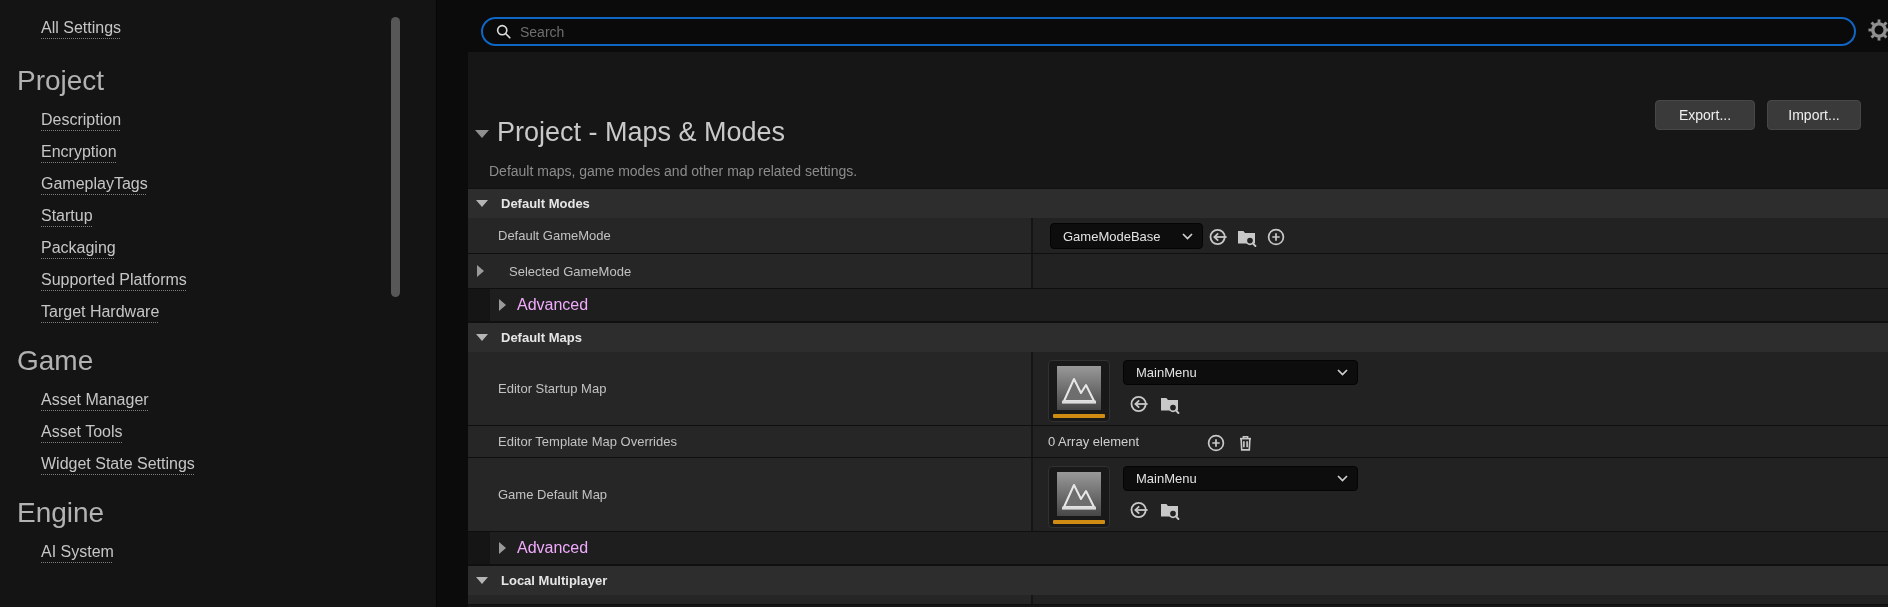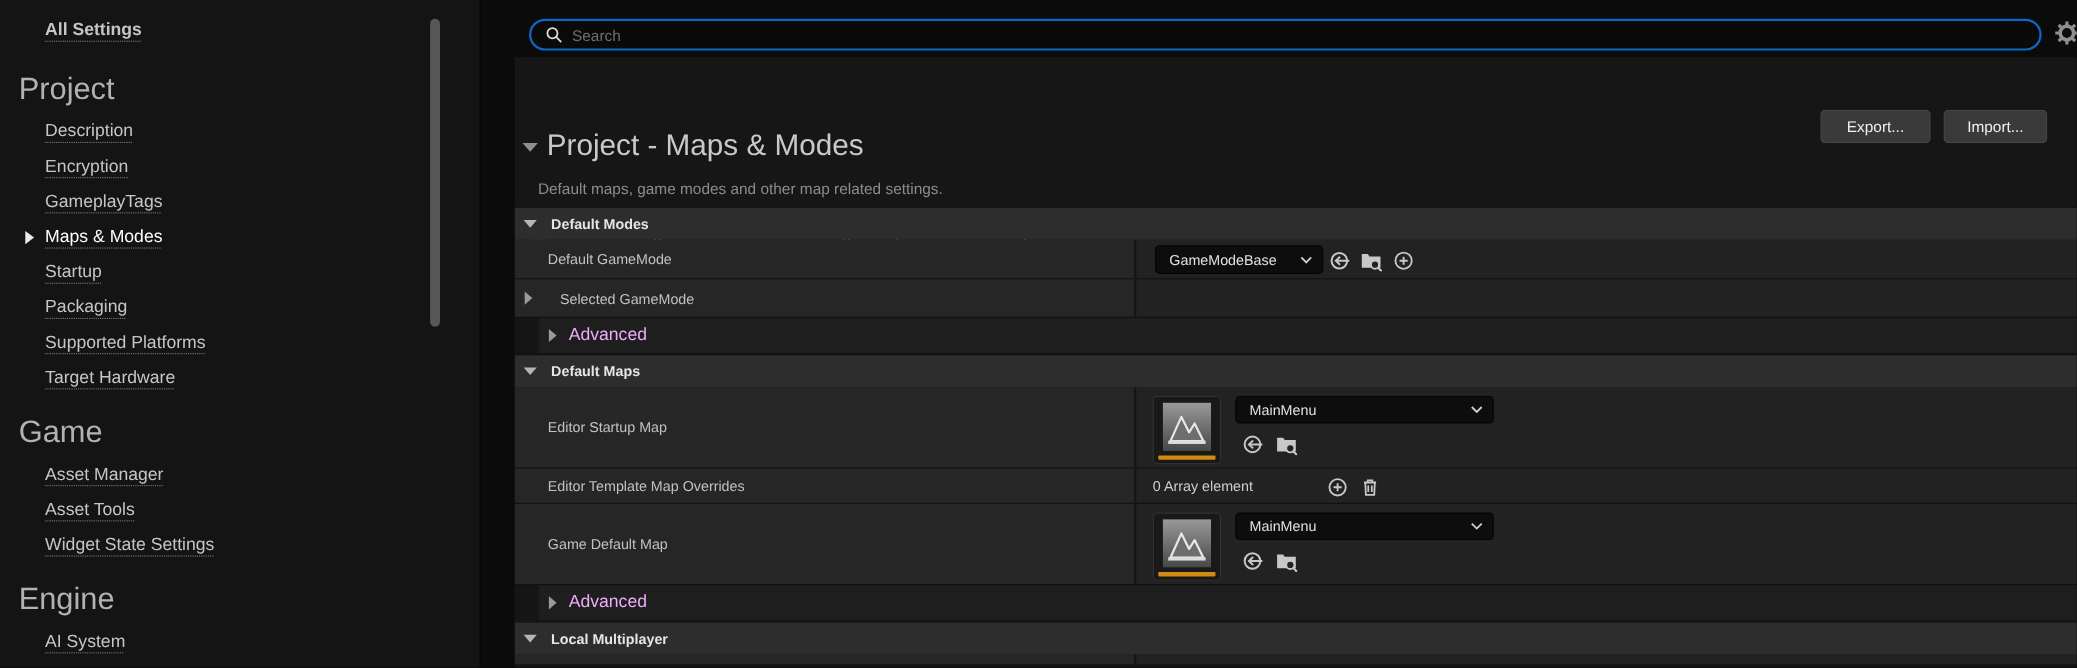--- a/index.html
+++ b/index.html
@@ -5,21 +5,21 @@
   * { margin:0; padding:0; box-sizing:border-box; }
   html,body { width:1888px; height:607px; overflow:hidden; background:#0b0b0b;
     font-family:"Liberation Sans","DejaVu Sans",sans-serif; }
   .root { position:relative; width:1888px; height:607px; background:#0b0b0b; }
 
   
   .sidebar { position:absolute; left:0; top:0; width:437px; height:607px;
     background:#141414; border-right:1px solid #050505; padding-top:14px; }
   .sb-item { height:32px; display:flex; align-items:center; padding-left:41px;
     position:relative; font-size:16px; color:#c6c6c6; }
-  .sb-group-all .sb-item { height:28px;font-weight:bold; }
+  .sb-group-all .sb-item { height:28px; }
   .sb-lbl { text-decoration:underline dotted #7d7d7d 1px; text-underline-offset:5px; cursor:pointer; }
   .sb-item.selected { color:#ffffff; }
   .sb-marker { position:absolute; left:23px; top:50%; margin-top:-6px; width:0; height:0;
     border-top:6px solid transparent; border-bottom:6px solid transparent; border-left:8px solid #eaeaea; }
   .sb-header { height:46px; margin-top:10px; display:flex; align-items:center;
     padding-left:17px; font-size:28px; color:#b2b2b2; }
   .sb-group-project .sb-header { margin-top:16px; }
   .sb-scrollbar { position:absolute; left:391px; top:17px; width:9px; height:280px;
     border-radius:5px; background:#575757; }
 
@@ -107,24 +107,20 @@
         <div class="sb-group sb-group-project">
           <div class="sb-header">Project</div>
           <div class="sb-item">
             <span class="sb-lbl">Description</span>
           </div>
           <div class="sb-item">
             <span class="sb-lbl">Encryption</span>
           </div>
           <div class="sb-item">
             <span class="sb-lbl">GameplayTags</span>
-          </div>
-          <div class="sb-item selected">
-            <span class="sb-marker"></span>
-            <span class="sb-lbl">Maps &amp; Modes</span>
           </div>
           <div class="sb-item">
             <span class="sb-lbl">Startup</span>
           </div>
           <div class="sb-item">
             <span class="sb-lbl">Packaging</span>
           </div>
           <div class="sb-item">
             <span class="sb-lbl">Supported Platforms</span>
           </div>

